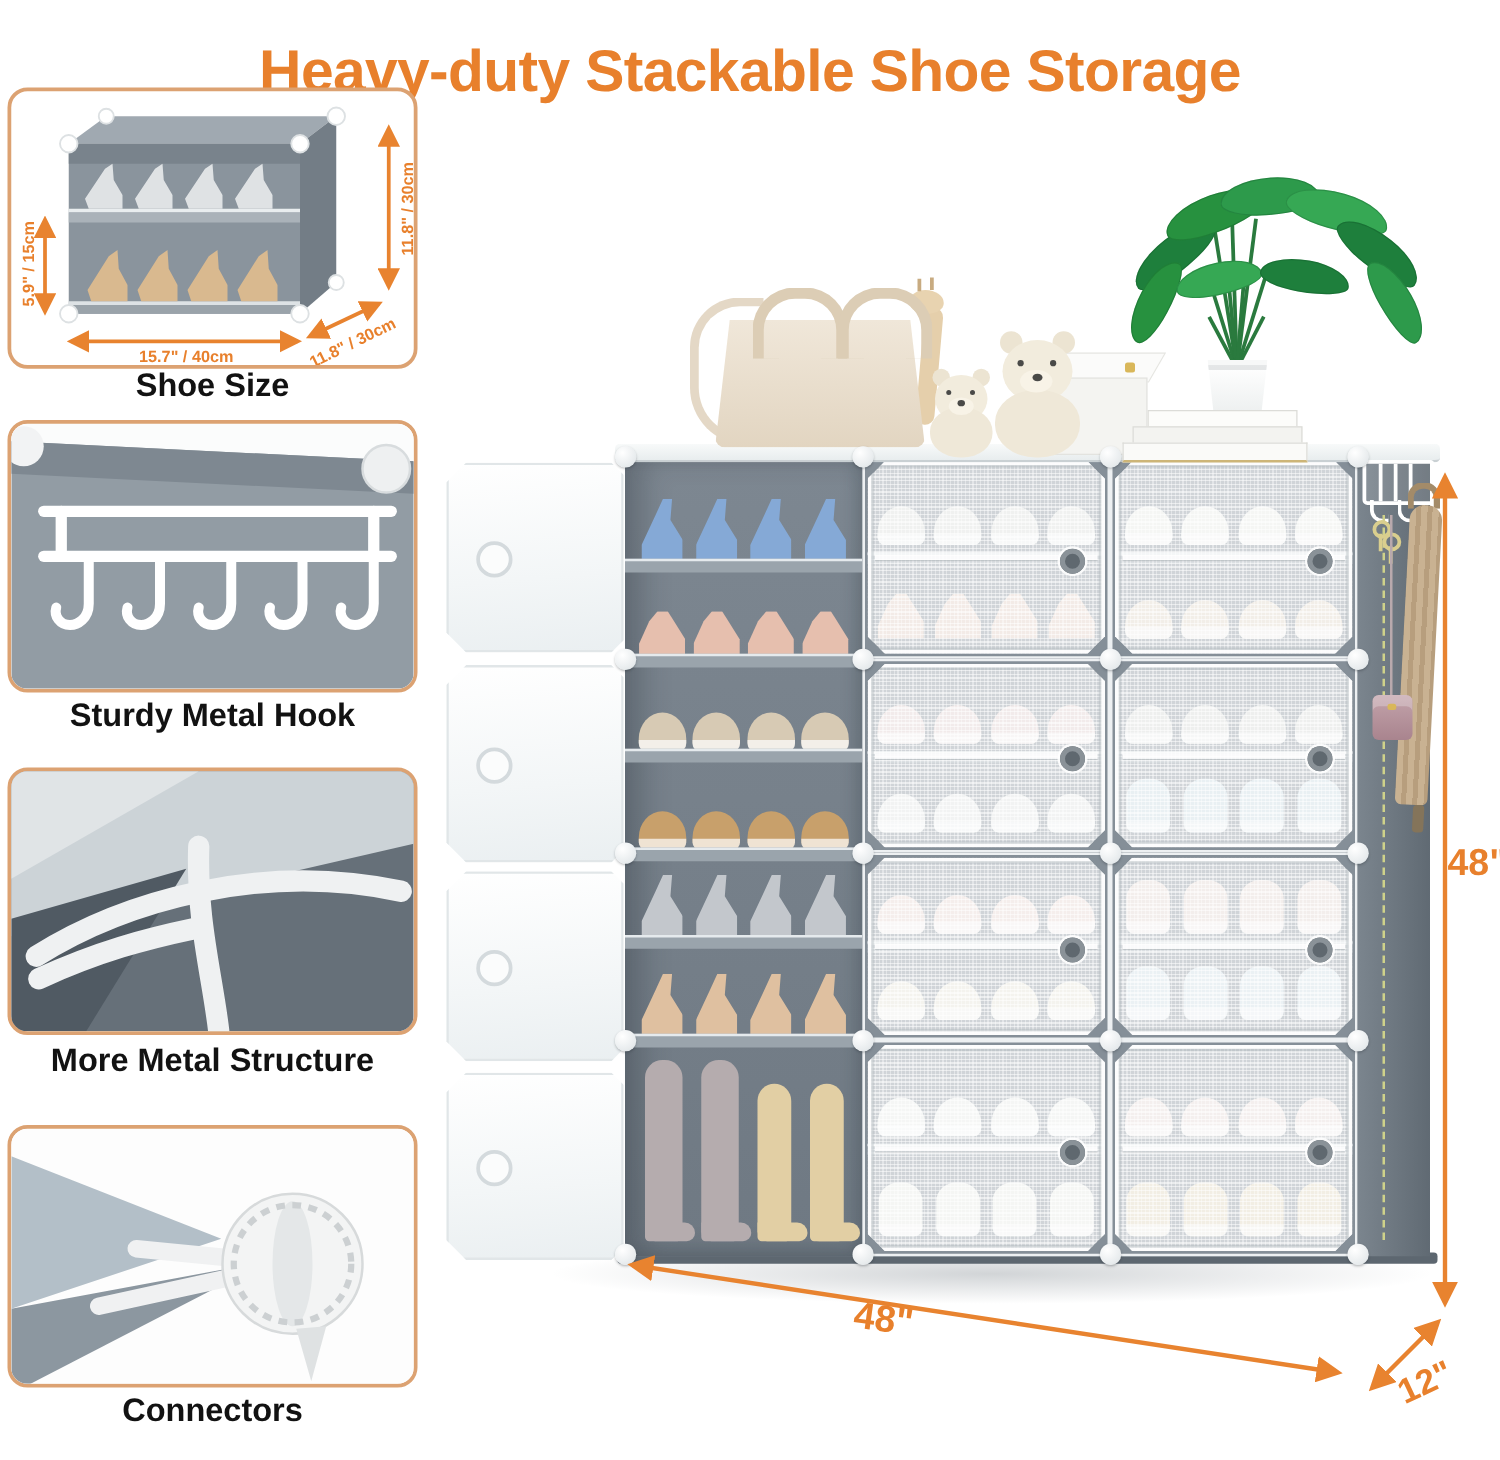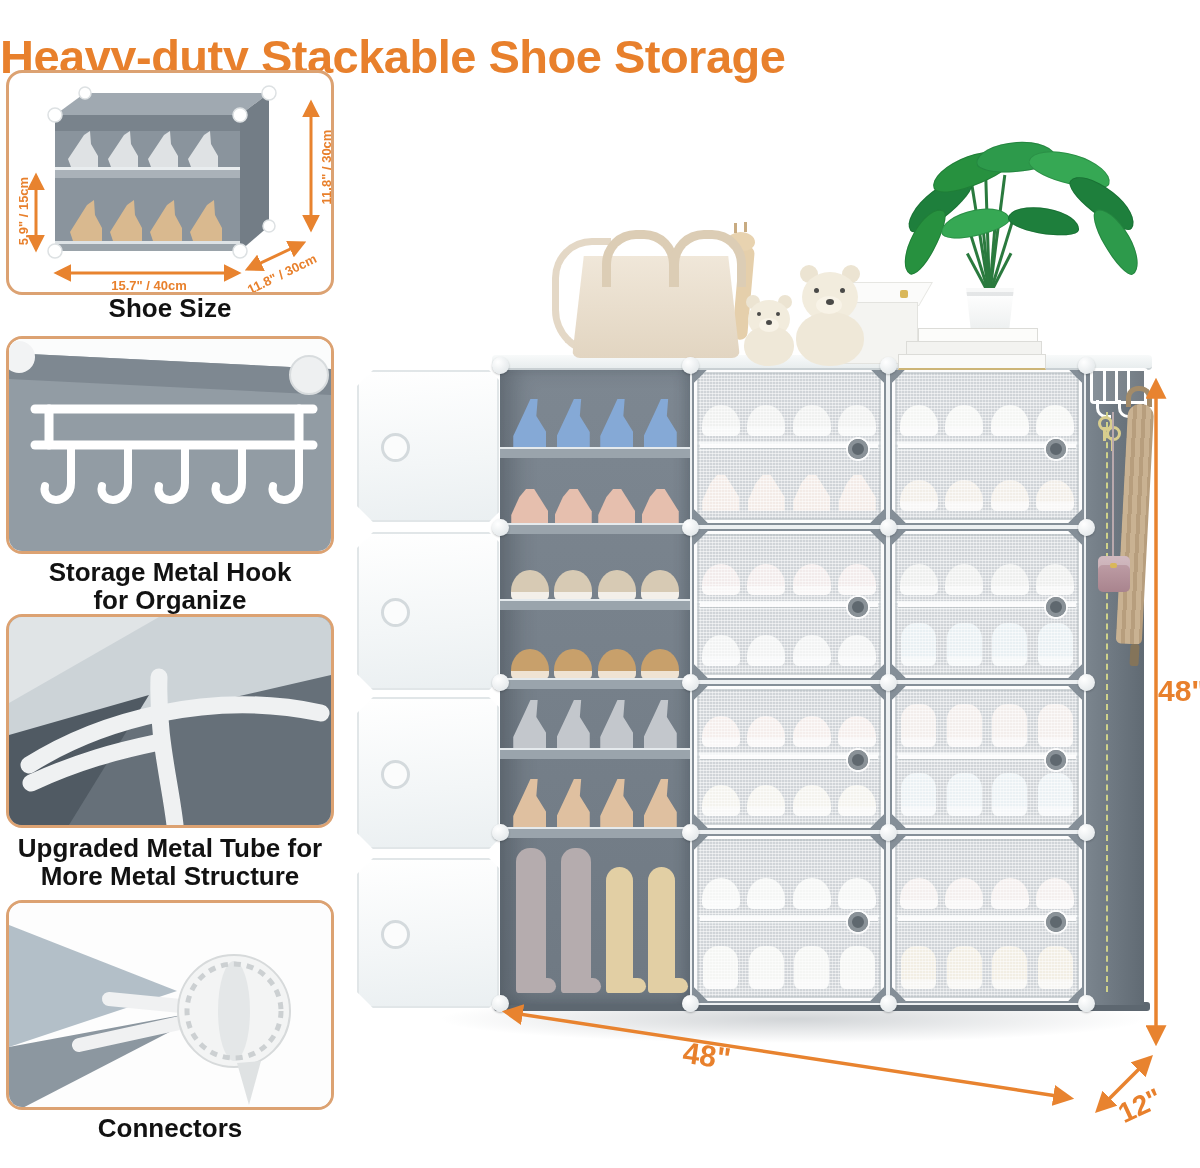--- a/index.html
+++ b/index.html
@@ -1,19 +1,19 @@
 <!DOCTYPE html>
 <html style="--accent: #e8802c;"><head>
 <meta charset="utf-8">
 <style>
   html,body{margin:0;padding:0;background:#ffffff;}
   .page{position:relative;width:1200px;height:1168px;background:#fff;overflow:hidden;
         font-family:"Liberation Sans",sans-serif;}
   
-  .title{position:absolute;left:0;top:-2px;width:100%;text-align:left;
+  .title{position:absolute;left:0;top:-2px;width:100%;text-align:center;
          font-size:47px;font-weight:bold;letter-spacing:-.5px;color:var(--accent,#e8802c);}
   
   .fpanel{position:absolute;left:6px;width:328px;border:3px solid #dca272;border-radius:16px;
           overflow:hidden;background:#fff;box-sizing:border-box;}
   #panel-cube{top:70px;height:225px;}
   #panel-hook{top:336px;height:218px;}
   #panel-tube{top:614px;height:214px;}
   #panel-conn{top:900px;height:210px;}
   .fcaption{position:absolute;left:0;width:340px;text-align:center;font-weight:bold;
             color:#121212;font-size:26px;line-height:28px;}
@@ -259,39 +259,37 @@
       <g stroke="#ffffff" stroke-width="8" stroke-linecap="round" fill="none">
         <path d="M62,108 v36 c0,12 -9,17 -15,17 c-8,0 -13,-7 -11,-14"></path>
         <path d="M119,108 v36 c0,12 -9,17 -15,17 c-8,0 -13,-7 -11,-14"></path>
         <path d="M176,108 v36 c0,12 -9,17 -15,17 c-8,0 -13,-7 -11,-14"></path>
         <path d="M233,108 v36 c0,12 -9,17 -15,17 c-8,0 -13,-7 -11,-14"></path>
         <path d="M290,108 v36 c0,12 -9,17 -15,17 c-8,0 -13,-7 -11,-14"></path>
       </g>
     </svg>
   </div>
   <div class="fcaption" id="cap-hook">
-    <div>Storage Metal Hook</div>
-    <div>for Organize</div>
+    <div>Sturdy Metal Hook</div>
   </div>
 
   <div class="fpanel" id="panel-tube">
     <svg class="panel-svg" width="322" height="208" viewBox="0 0 322 208">
       <rect x="0" y="0" width="322" height="208" fill="#667079"></rect>
       <polygon points="0,0 322,0 322,58 0,132" fill="#ccd3d7"></polygon>
       <polygon points="0,0 150,0 0,86" fill="#e0e4e6"></polygon>
       <polygon points="0,118 140,78 60,208 0,208" fill="#505a63"></polygon>
       <g stroke="#eff1f2" stroke-width="17" stroke-linecap="round" fill="none">
         <path d="M20,148 C90,104 200,72 312,96"></path>
         <path d="M150,60 C148,120 161,164 166,208"></path>
         <path d="M22,166 C70,144 108,134 146,126"></path>
       </g>
     </svg>
   </div>
   <div class="fcaption" id="cap-tube">
-    <div>Upgraded Metal Tube for</div>
     <div>More Metal Structure</div>
   </div>
 
   <div class="fpanel" id="panel-conn">
     <svg class="panel-svg" width="322" height="204" viewBox="0 0 322 204">
       <rect x="0" y="0" width="322" height="204" fill="#fdfdfd"></rect>
       <polygon points="0,22 168,88 0,144" fill="#b3bfc8"></polygon>
       <polygon points="0,144 205,106 0,212" fill="#8c97a0"></polygon>
       <g stroke="#f0f1f2" stroke-width="14" stroke-linecap="round" fill="none">
         <line x1="100" y1="96" x2="182" y2="104"></line>

